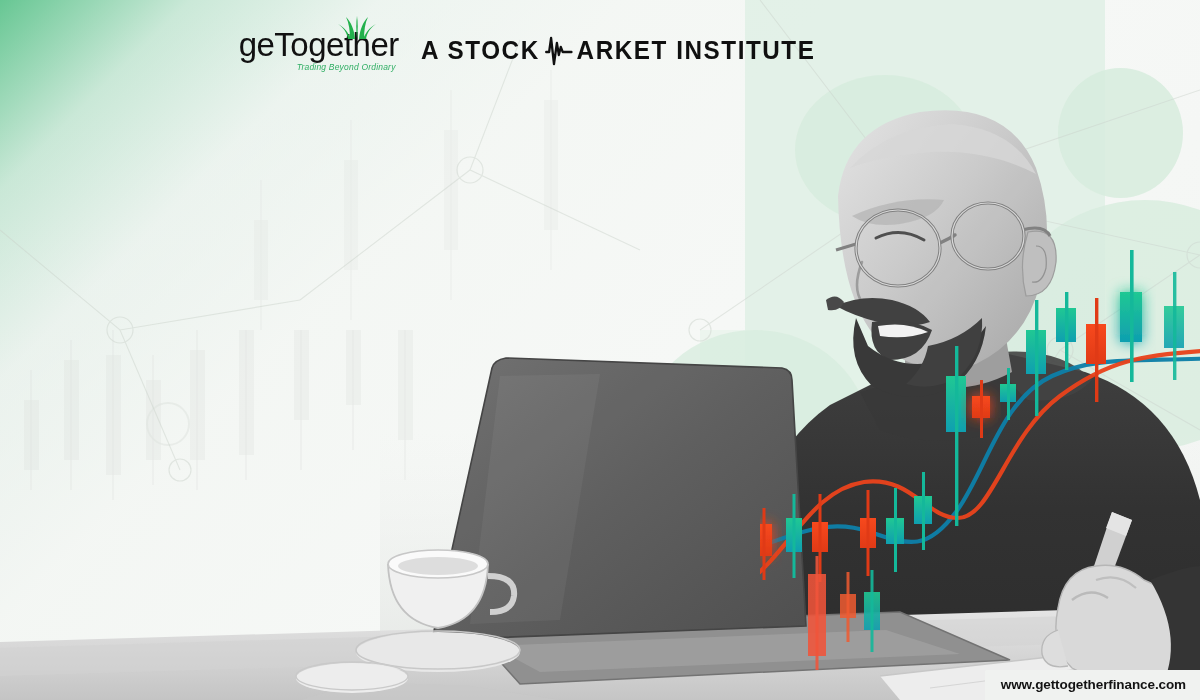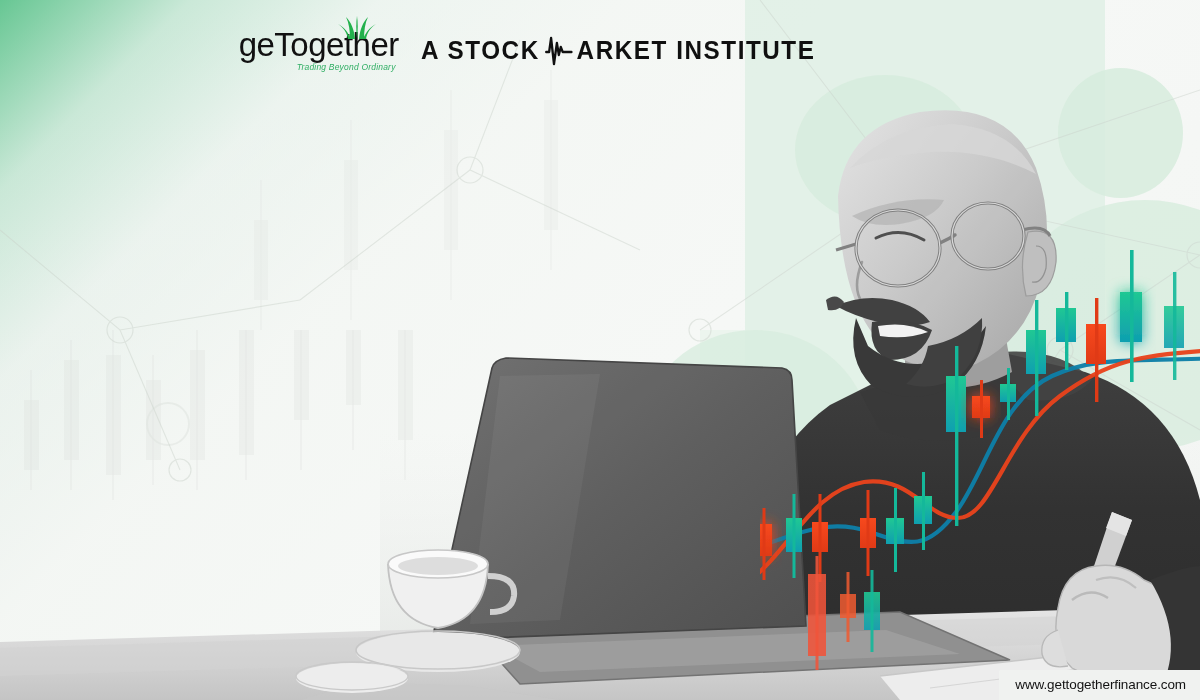--- a/index.html
+++ b/index.html
@@ -106,21 +106,21 @@
 
   
   .chart-overlay { position:absolute; left:760px; top:250px; width:450px; height:420px; z-index:45; }
 
   
   .url-badge {
     position:absolute; right:0; bottom:0; z-index:60;
     background:#f0f2f0;
     padding:7px 14px 8px 16px;
     font-family:"Liberation Sans", sans-serif;
-    font-size:13.5px; font-weight:400; color:#131313;
+    font-size:13.5px; font-weight:700; color:#131313;
     letter-spacing:-0.1px;
     border-top-left-radius:2px;
   }
 </style>
 </head>
 <body>
 
 <div id="banner">
 
   <div class="bg-base"></div>

